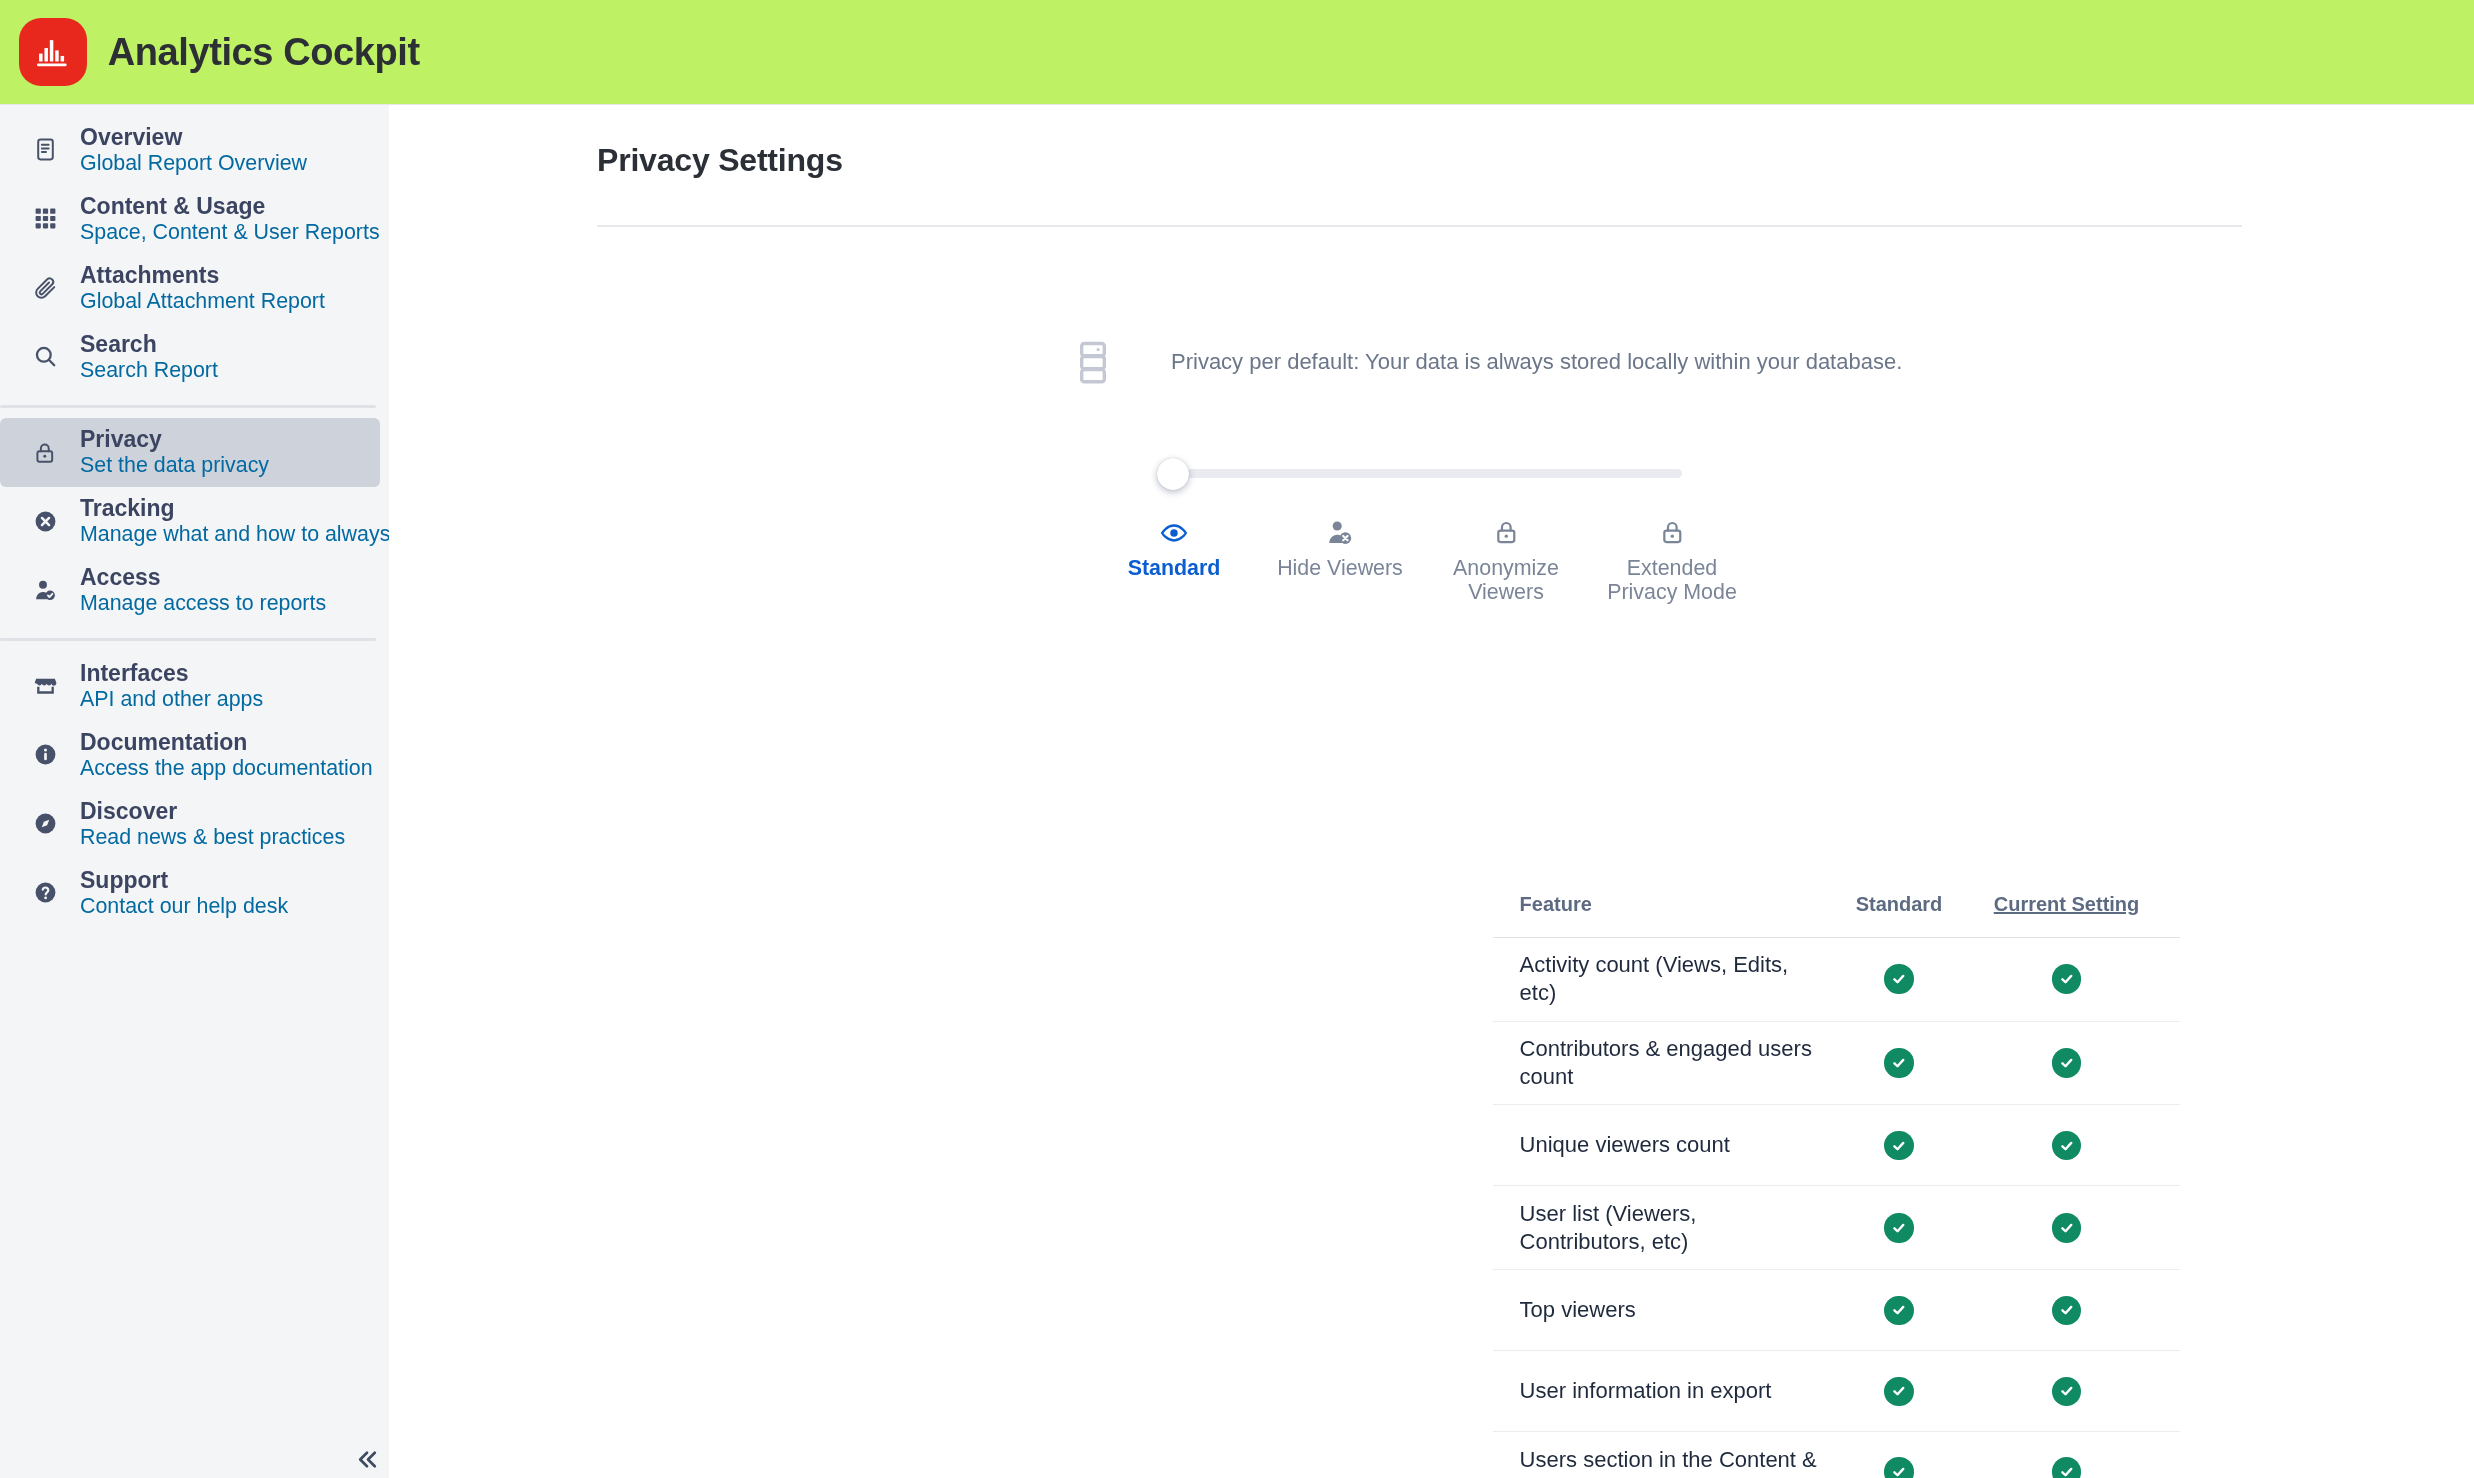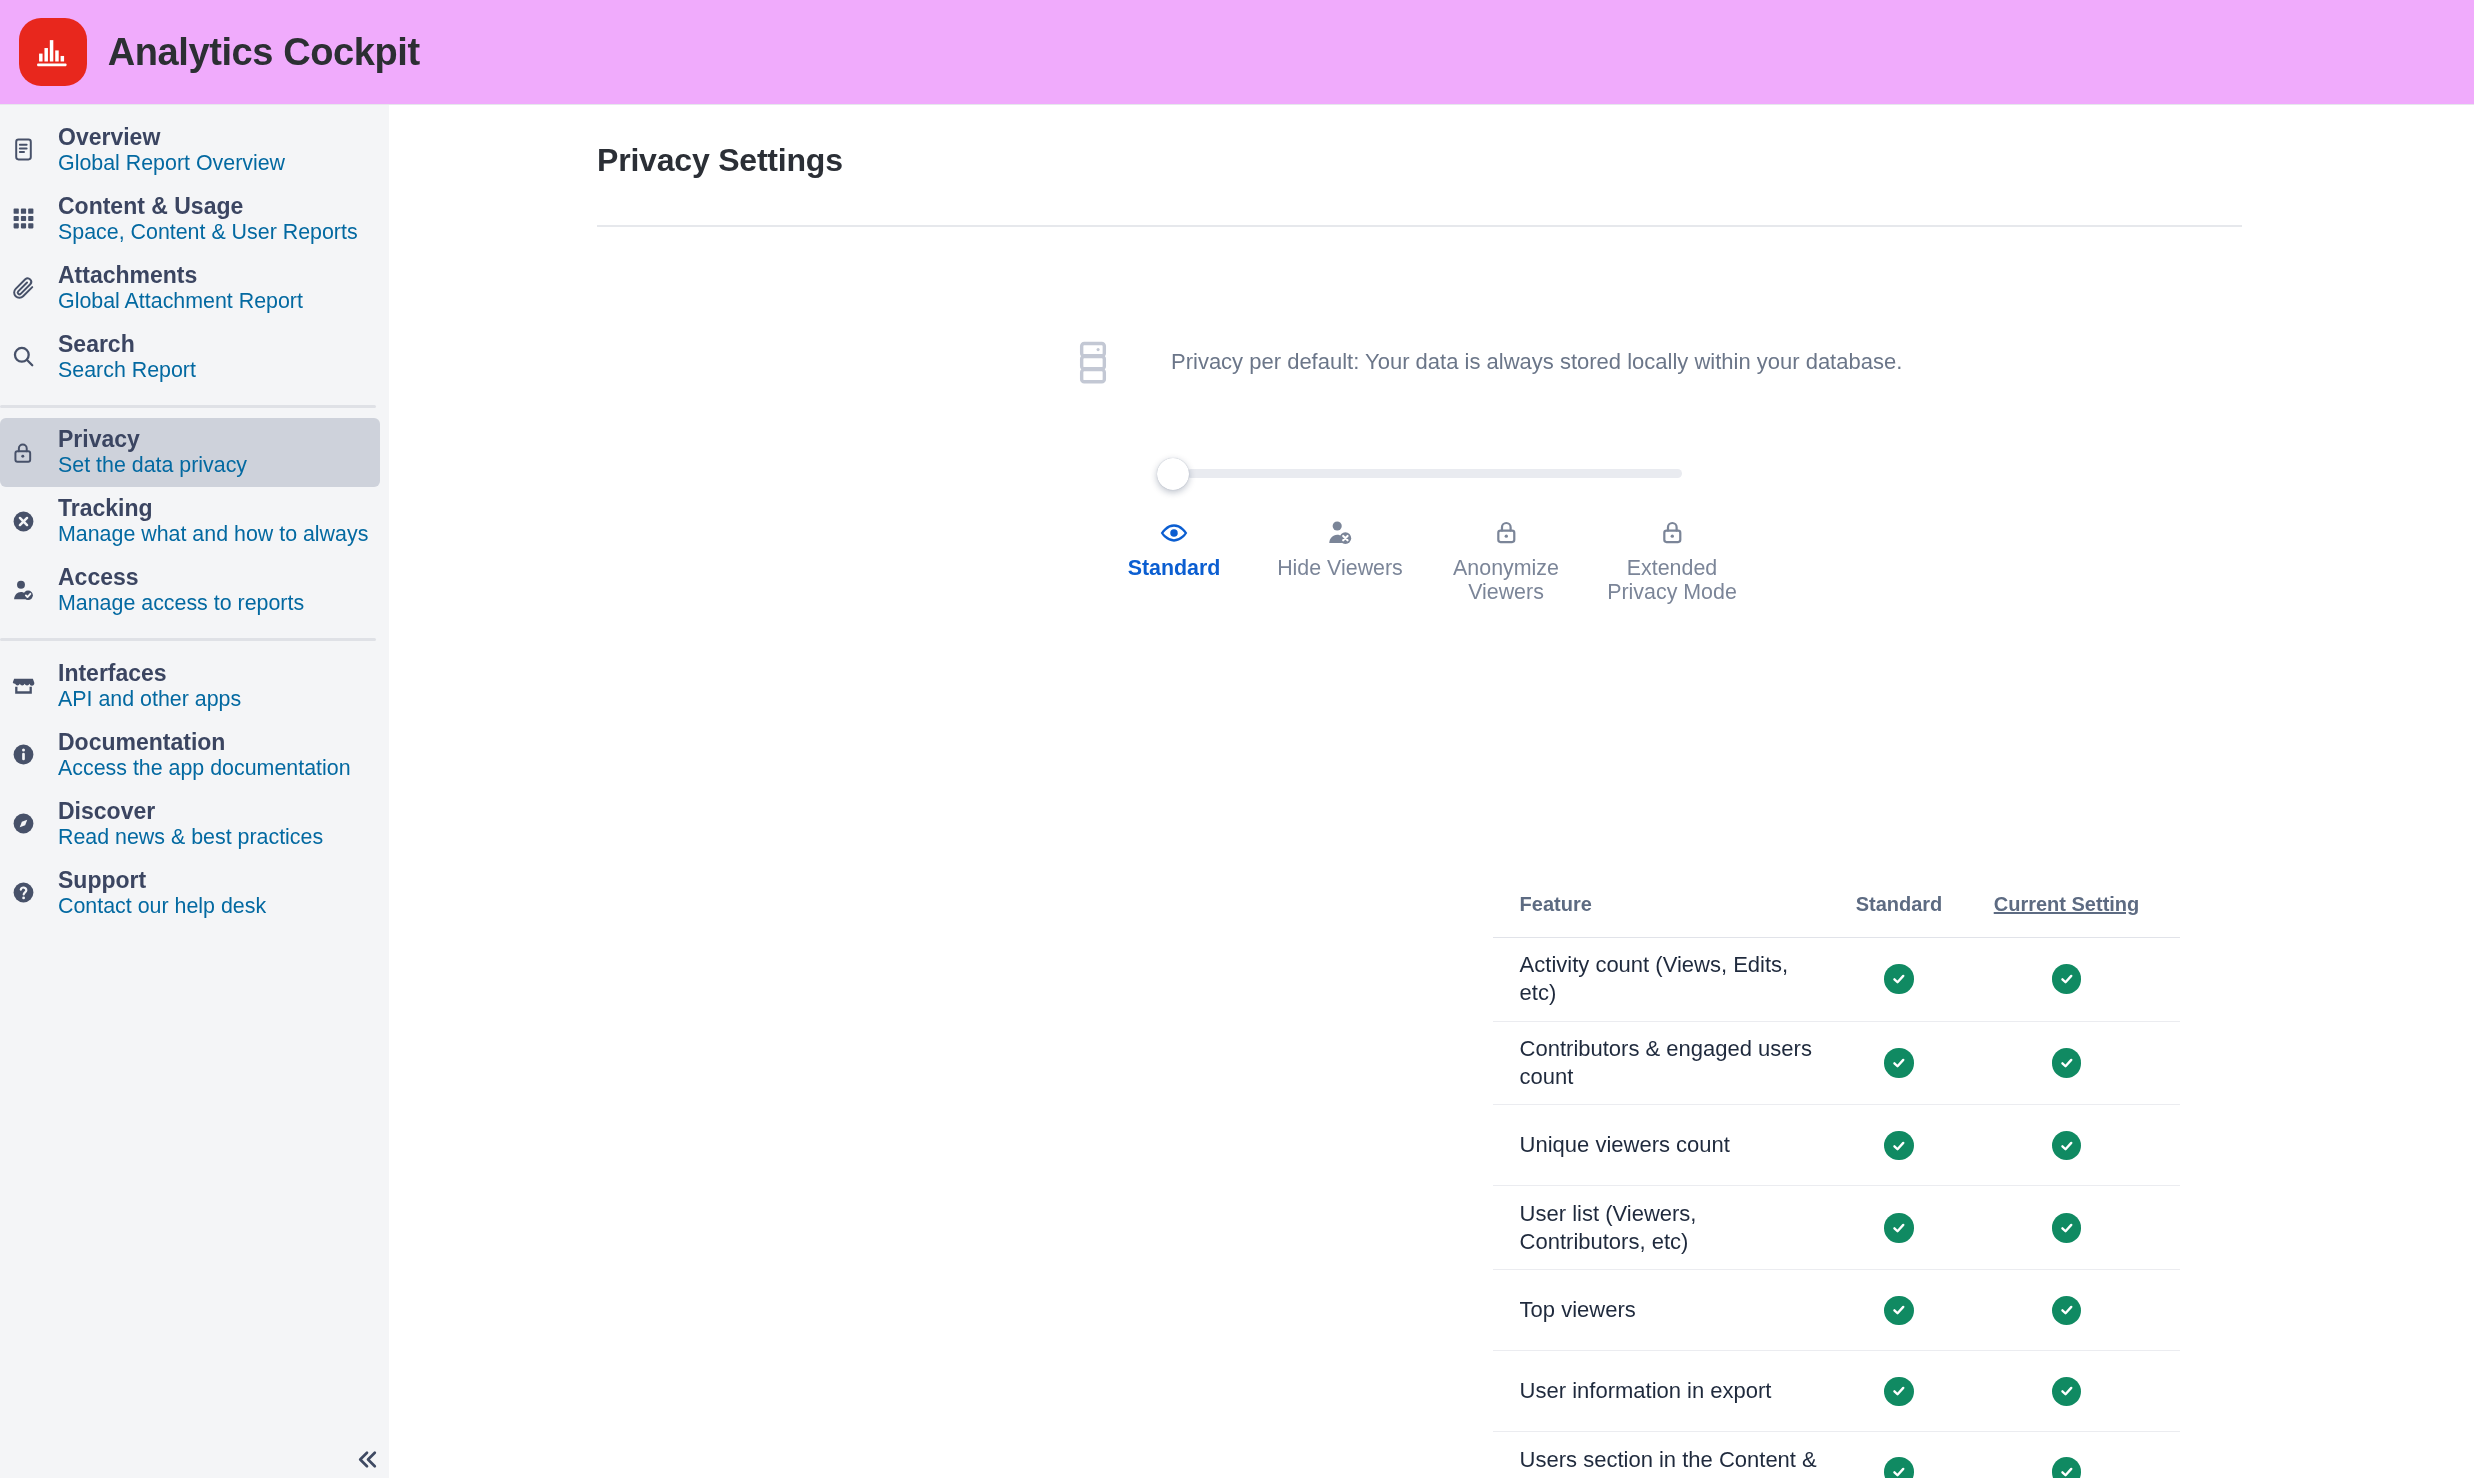--- a/index.html
+++ b/index.html
@@ -11,21 +11,21 @@
     font-family: "Liberation Sans", sans-serif;
     overflow: hidden;
   }
 
   
   .app-header {
     position: absolute;
     top: 0; left: 0;
     width: 2475px;
     height: 105px;
-    background: #f0abfc;
+    background: #bef264;
     border-bottom: 1.5px solid #e6e8ec;
     display: flex;
     align-items: center;
     padding-left: 19px;
   }
   .app-logo {
     width: 68px;
     height: 68px;
     border-radius: 22px;
     background: #e8271d;
@@ -58,21 +58,21 @@
     height: 3px;
     background: #dfe1e6;
     margin: 13.3px 35px 10.3px 0;
     border-radius: 1.5px;
   }
   .nav-item {
     position: relative;
     display: flex;
     align-items: center;
     height: 69px;
-    padding-left: 4px;
+    padding-left: 26px;
     margin-right: 31px;
     border-radius: 5.9px;
     cursor: pointer;
   }
   .nav-item.active { background: #ced2db; }
   .nav-icon {
     width: 38px;
     flex: 0 0 38px;
     display: flex;
     align-items: center;

